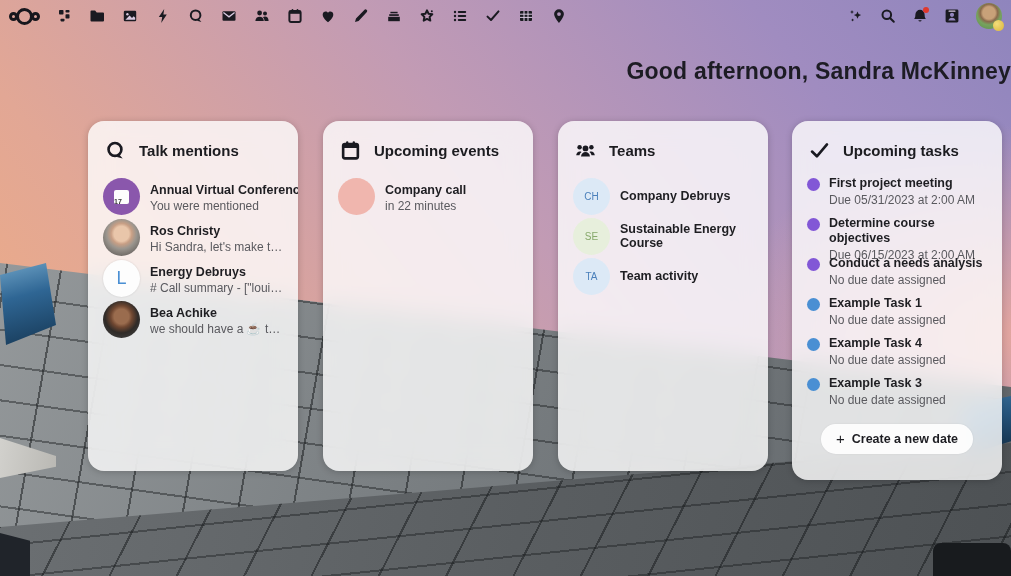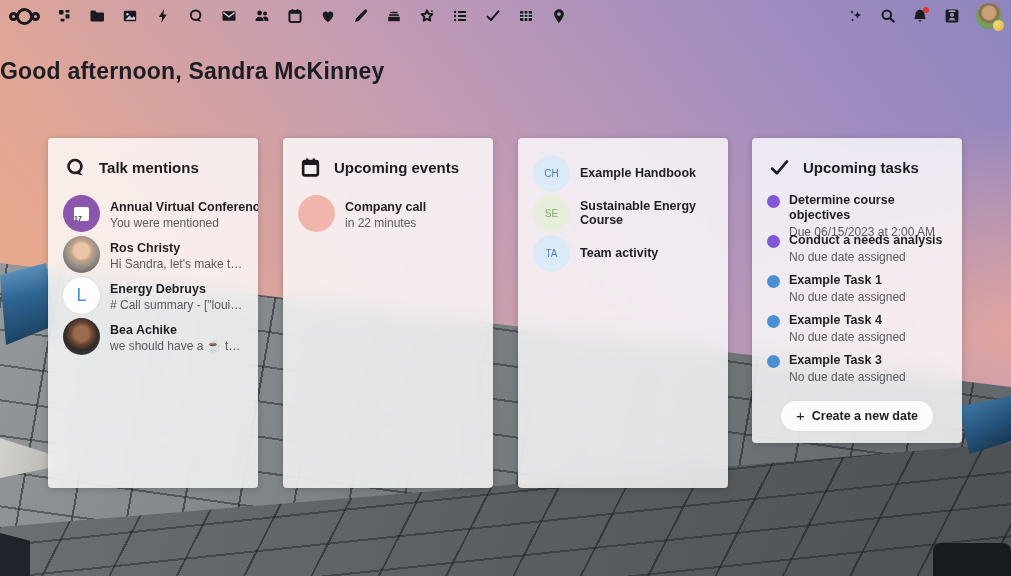--- a/index.html
+++ b/index.html
@@ -53,30 +53,30 @@
   .icon16 svg { width:16px; height:16px; }
   .ic { fill:#1a1a21; }
   .ic-s { fill:none; stroke:#1a1a21; stroke-width:2; stroke-linecap:round; stroke-linejoin:round; }
   .badge-dot { position:absolute; top:-1px; right:-1px; width:6px; height:6px; border-radius:50%; }
   .user-avatar { width:26px; height:26px; border-radius:50%; position:relative; cursor:pointer;
     background:radial-gradient(circle at 50% 38%, #c8a179 0 30%, #8a6a4c 42%, #76a35e 58%, #5d8b4a 100%); }
   .user-avatar .status-emoji { position:absolute; right:-2px; bottom:-2px; width:11px; height:11px; border-radius:50%;
     background:radial-gradient(circle at 35% 35%, #f3dd7a, #d9b43c); }
 
   
-  .greeting { position:absolute; top:58px; left:0; right:0; text-align:left; font-size:23px; font-weight:700; color:#1d1c24; letter-spacing:.2px; z-index:15; }
+  .greeting { position:absolute; top:58px; left:0; right:0; text-align:right; font-size:23px; font-weight:700; color:#1d1c24; letter-spacing:.2px; z-index:15; }
 
   
-  .card { position:absolute; top:138px; width:210px; height:350px; border-radius:4px;
+  .card { position:absolute; top:121px; width:210px; height:350px; border-radius:16px;
     background:rgba(253,253,253,.82); backdrop-filter:blur(12px) saturate(1.15);
-    box-shadow:0 1px 7px rgba(0,0,0,.2); z-index:10; overflow:hidden; }
+    box-shadow:0 1px 7px rgba(0,0,0,.2); z-index:10; overflow:hidden;margin-left:40px; }
   .card-1 { left:48px; }
   .card-2 { left:283px; }
   .card-3 { left:518px; }
-  .card-4 { left:752px; height:305px; }
+  .card-4 { left:752px; height:359px; }
   .card-head { display:flex; align-items:center; gap:13px; padding:19px 17px 0 17px; }
   .card-head .hicon { width:21px; height:21px; flex:0 0 auto; }
   .card-head .hicon svg { width:21px; height:21px; }
   .card-title { font-size:15px; font-weight:700; color:#1c1c20; }
   .card-list { margin-top:15px; padding:0 15px; }
   .row { display:flex; align-items:center; gap:10px; height:41px; cursor:pointer; }
   .avatar38 { width:37px; height:37px; border-radius:50%; flex:0 0 auto; position:relative; }
   .row-texts { min-width:0; }
   .row-name { font-size:12.5px; font-weight:700; color:#1e1e22; white-space:nowrap; overflow:hidden; text-overflow:ellipsis; }
   .row-msg { font-size:12px; color:#59595e; white-space:nowrap; overflow:hidden; text-overflow:ellipsis; margin-top:1px; }
@@ -312,24 +312,35 @@
     </div>
     <div class="card-list">
       <div class="row">
         <span class="avatar38 av-pink"></span>
         <span class="row-texts"><span class="row-name">Company call</span><span class="row-msg" style="display:block">in 22 minutes</span></span>
       </div>
     </div>
   </div>
 
   <div class="card card-3">
+    <div class="card-head">
+      <span class="hicon"><svg viewBox="0 0 16 16">
+            <circle class="ic" cx="8" cy="6.4" r="2.2"></circle>
+            <circle class="ic" cx="3.5" cy="5.6" r="1.7"></circle>
+            <circle class="ic" cx="12.5" cy="5.6" r="1.7"></circle>
+            <path class="ic" d="M4.6 12.6c.2-2.3 1.6-3.5 3.4-3.5s3.2 1.2 3.4 3.5z"></path>
+            <path class="ic" d="M.9 11.6c.2-1.9 1.3-2.9 2.7-2.9.5 0 1 .1 1.4.4-.9.7-1.4 1.6-1.6 2.5z"></path>
+            <path class="ic" d="M15.1 11.6c-.2-1.9-1.3-2.9-2.7-2.9-.5 0-1 .1-1.4.4.9.7 1.4 1.6 1.6 2.5z"></path>
+          </svg></span>
+      <span class="card-title">Teams</span>
+    </div>
     <div class="card-list">
       <div class="row teams-row">
         <span class="avatar38 av-initials av-blue">CH</span>
-        <span class="teams-label">Example Handbook</span>
+        <span class="teams-label">Company Debruys</span>
       </div>
       <div class="row teams-row">
         <span class="avatar38 av-initials av-green">SE</span>
         <span class="teams-label">Sustainable Energy Course</span>
       </div>
       <div class="row teams-row">
         <span class="avatar38 av-initials av-blue">TA</span>
         <span class="teams-label">Team activity</span>
       </div>
     </div>
@@ -339,20 +350,27 @@
     <div class="card-head">
       <span class="hicon"><svg viewBox="0 0 16 16">
             <path class="ic-s" stroke-width="2.2" d="M2.3 8.8 6 12.4l7.7-9"></path>
           </svg></span>
       <span class="card-title">Upcoming tasks</span>
     </div>
     <div class="card-list">
       <div class="task-row">
         <span class="task-dot dot-purple"></span>
         <span class="row-texts">
+            <span class="task-title" style="display:block">First project meeting</span>
+            <span class="task-sub" style="display:block">Due 05/31/2023 at 2:00 AM</span>
+          </span>
+      </div>
+      <div class="task-row">
+        <span class="task-dot dot-purple"></span>
+        <span class="row-texts">
             <span class="task-title" style="display:block">Determine course objectives</span>
             <span class="task-sub" style="display:block">Due 06/15/2023 at 2:00 AM</span>
           </span>
       </div>
       <div class="task-row">
         <span class="task-dot dot-purple"></span>
         <span class="row-texts">
             <span class="task-title" style="display:block">Conduct a needs analysis</span>
             <span class="task-sub" style="display:block">No due date assigned</span>
           </span>

